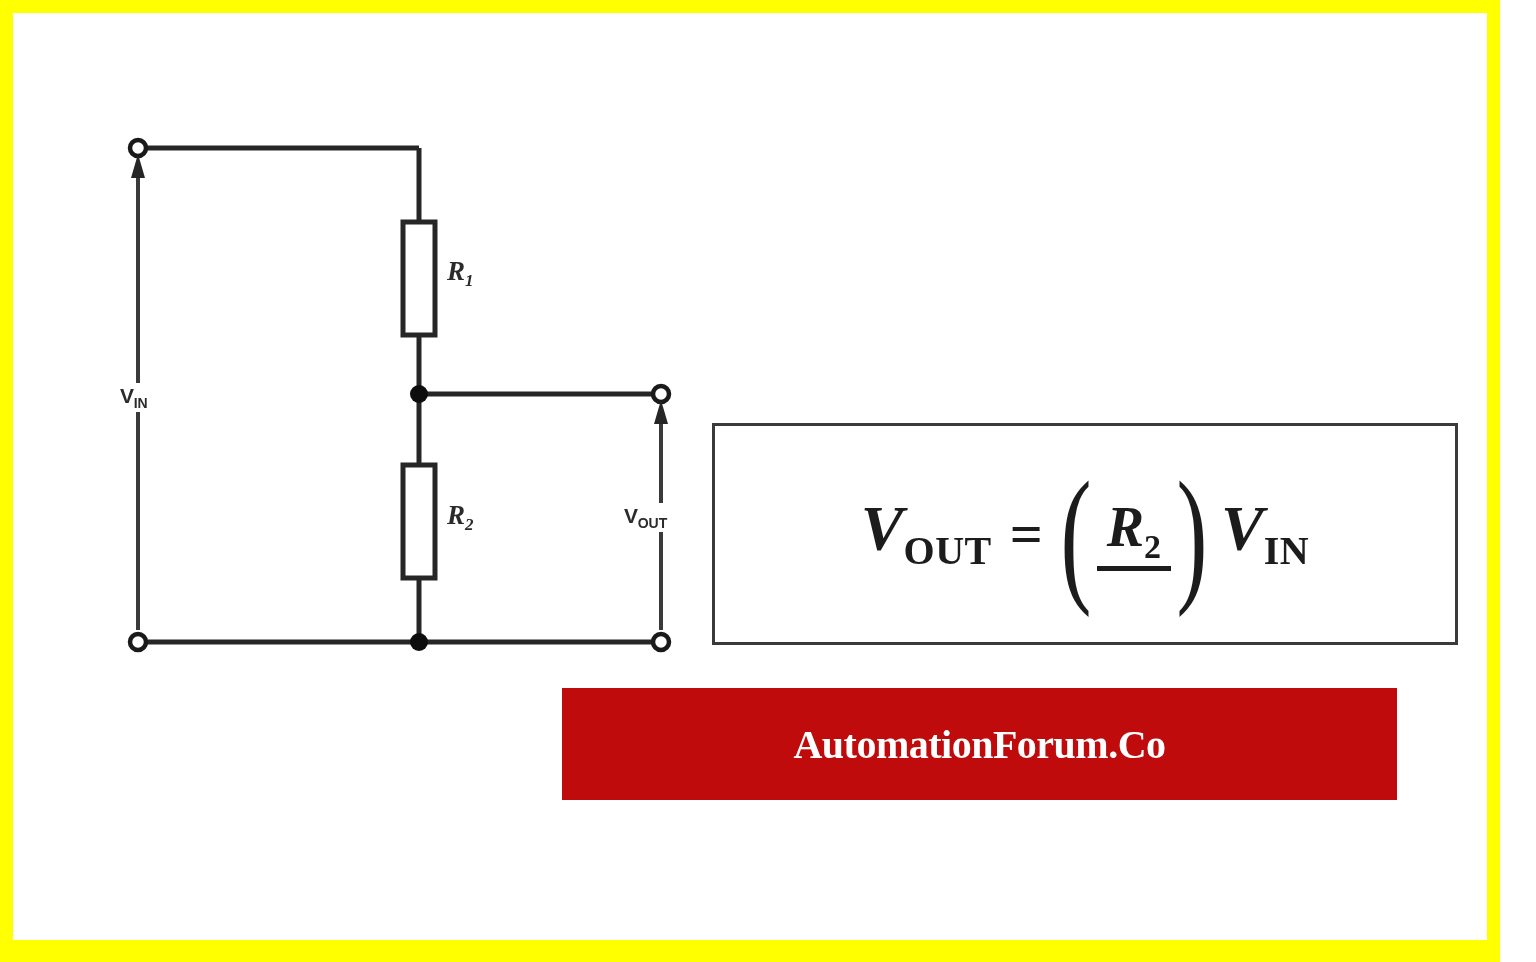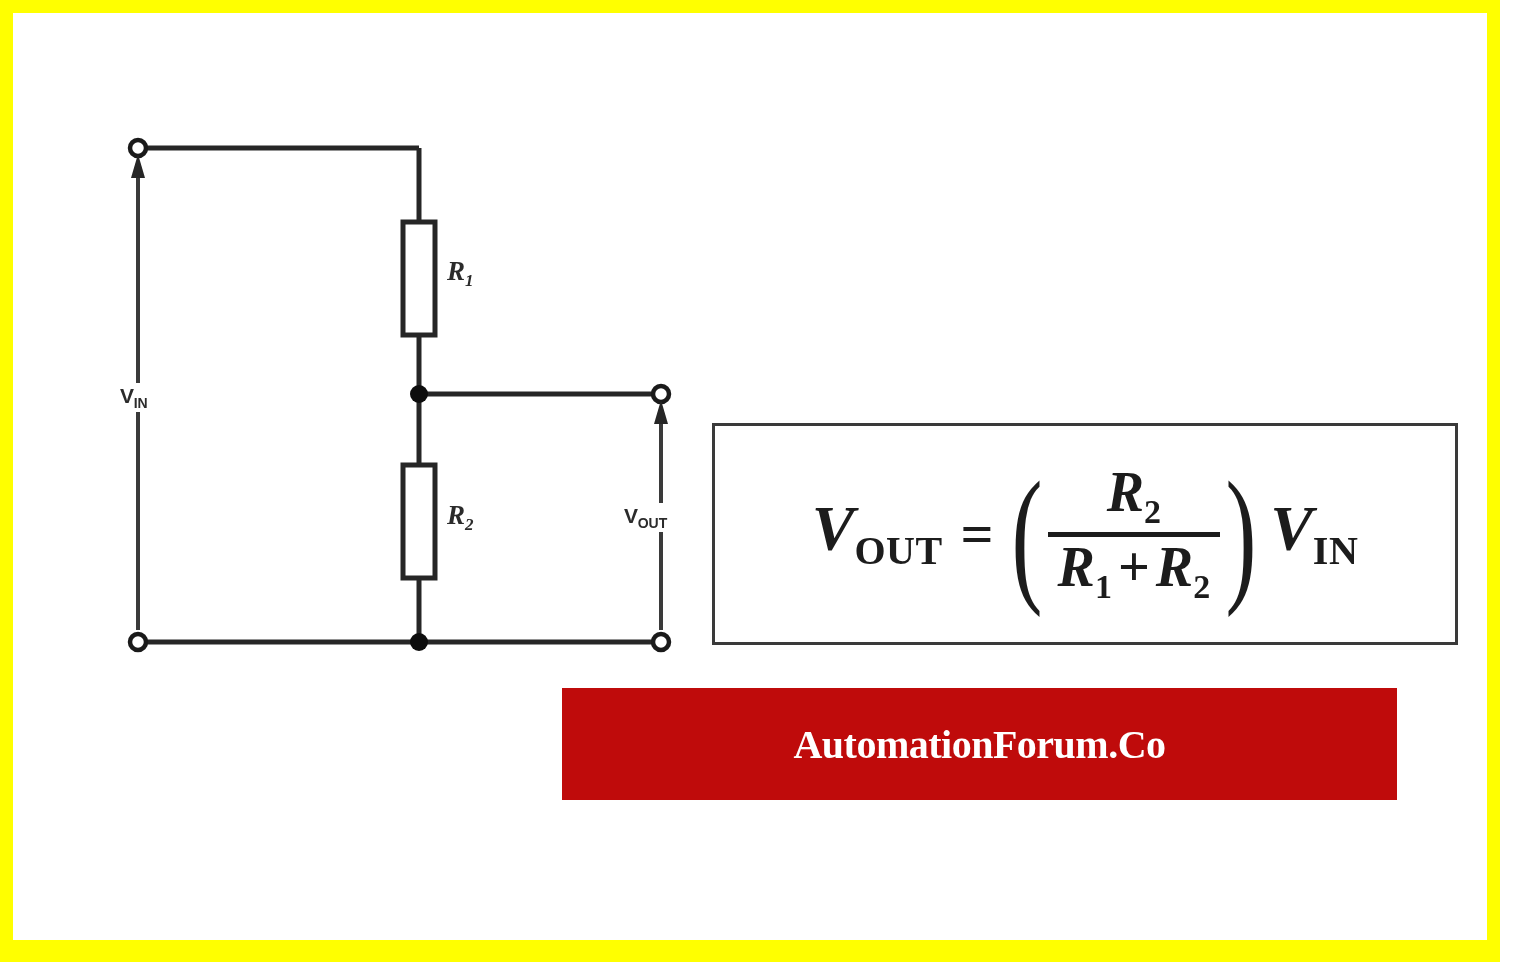--- a/index.html
+++ b/index.html
@@ -233,21 +233,20 @@
   </div>
 
   <div id="formula-box">
     <div id="formula">
       <span class="f-var"><span>V</span><sub>OUT</sub></span>
       <span class="f-eq">=</span>
       <span class="f-paren">(</span>
       <span class="f-frac">
         <span class="f-num"><span>R</span><sub>2</sub></span>
         <span class="f-bar"></span>
-        <span class="f-den"><span>R</span><sub>1</sub><span class="plus">+</span><span>R</span><sub>2</sub></span>
       </span>
       <span class="f-paren">)</span>
       <span class="f-var" id="f-vin-wrap"><span>V</span><sub>IN</sub></span>
     </div>
   </div>
 
   <div id="watermark">
     <span id="watermark-text">AutomationForum.Co</span>
   </div>
 

